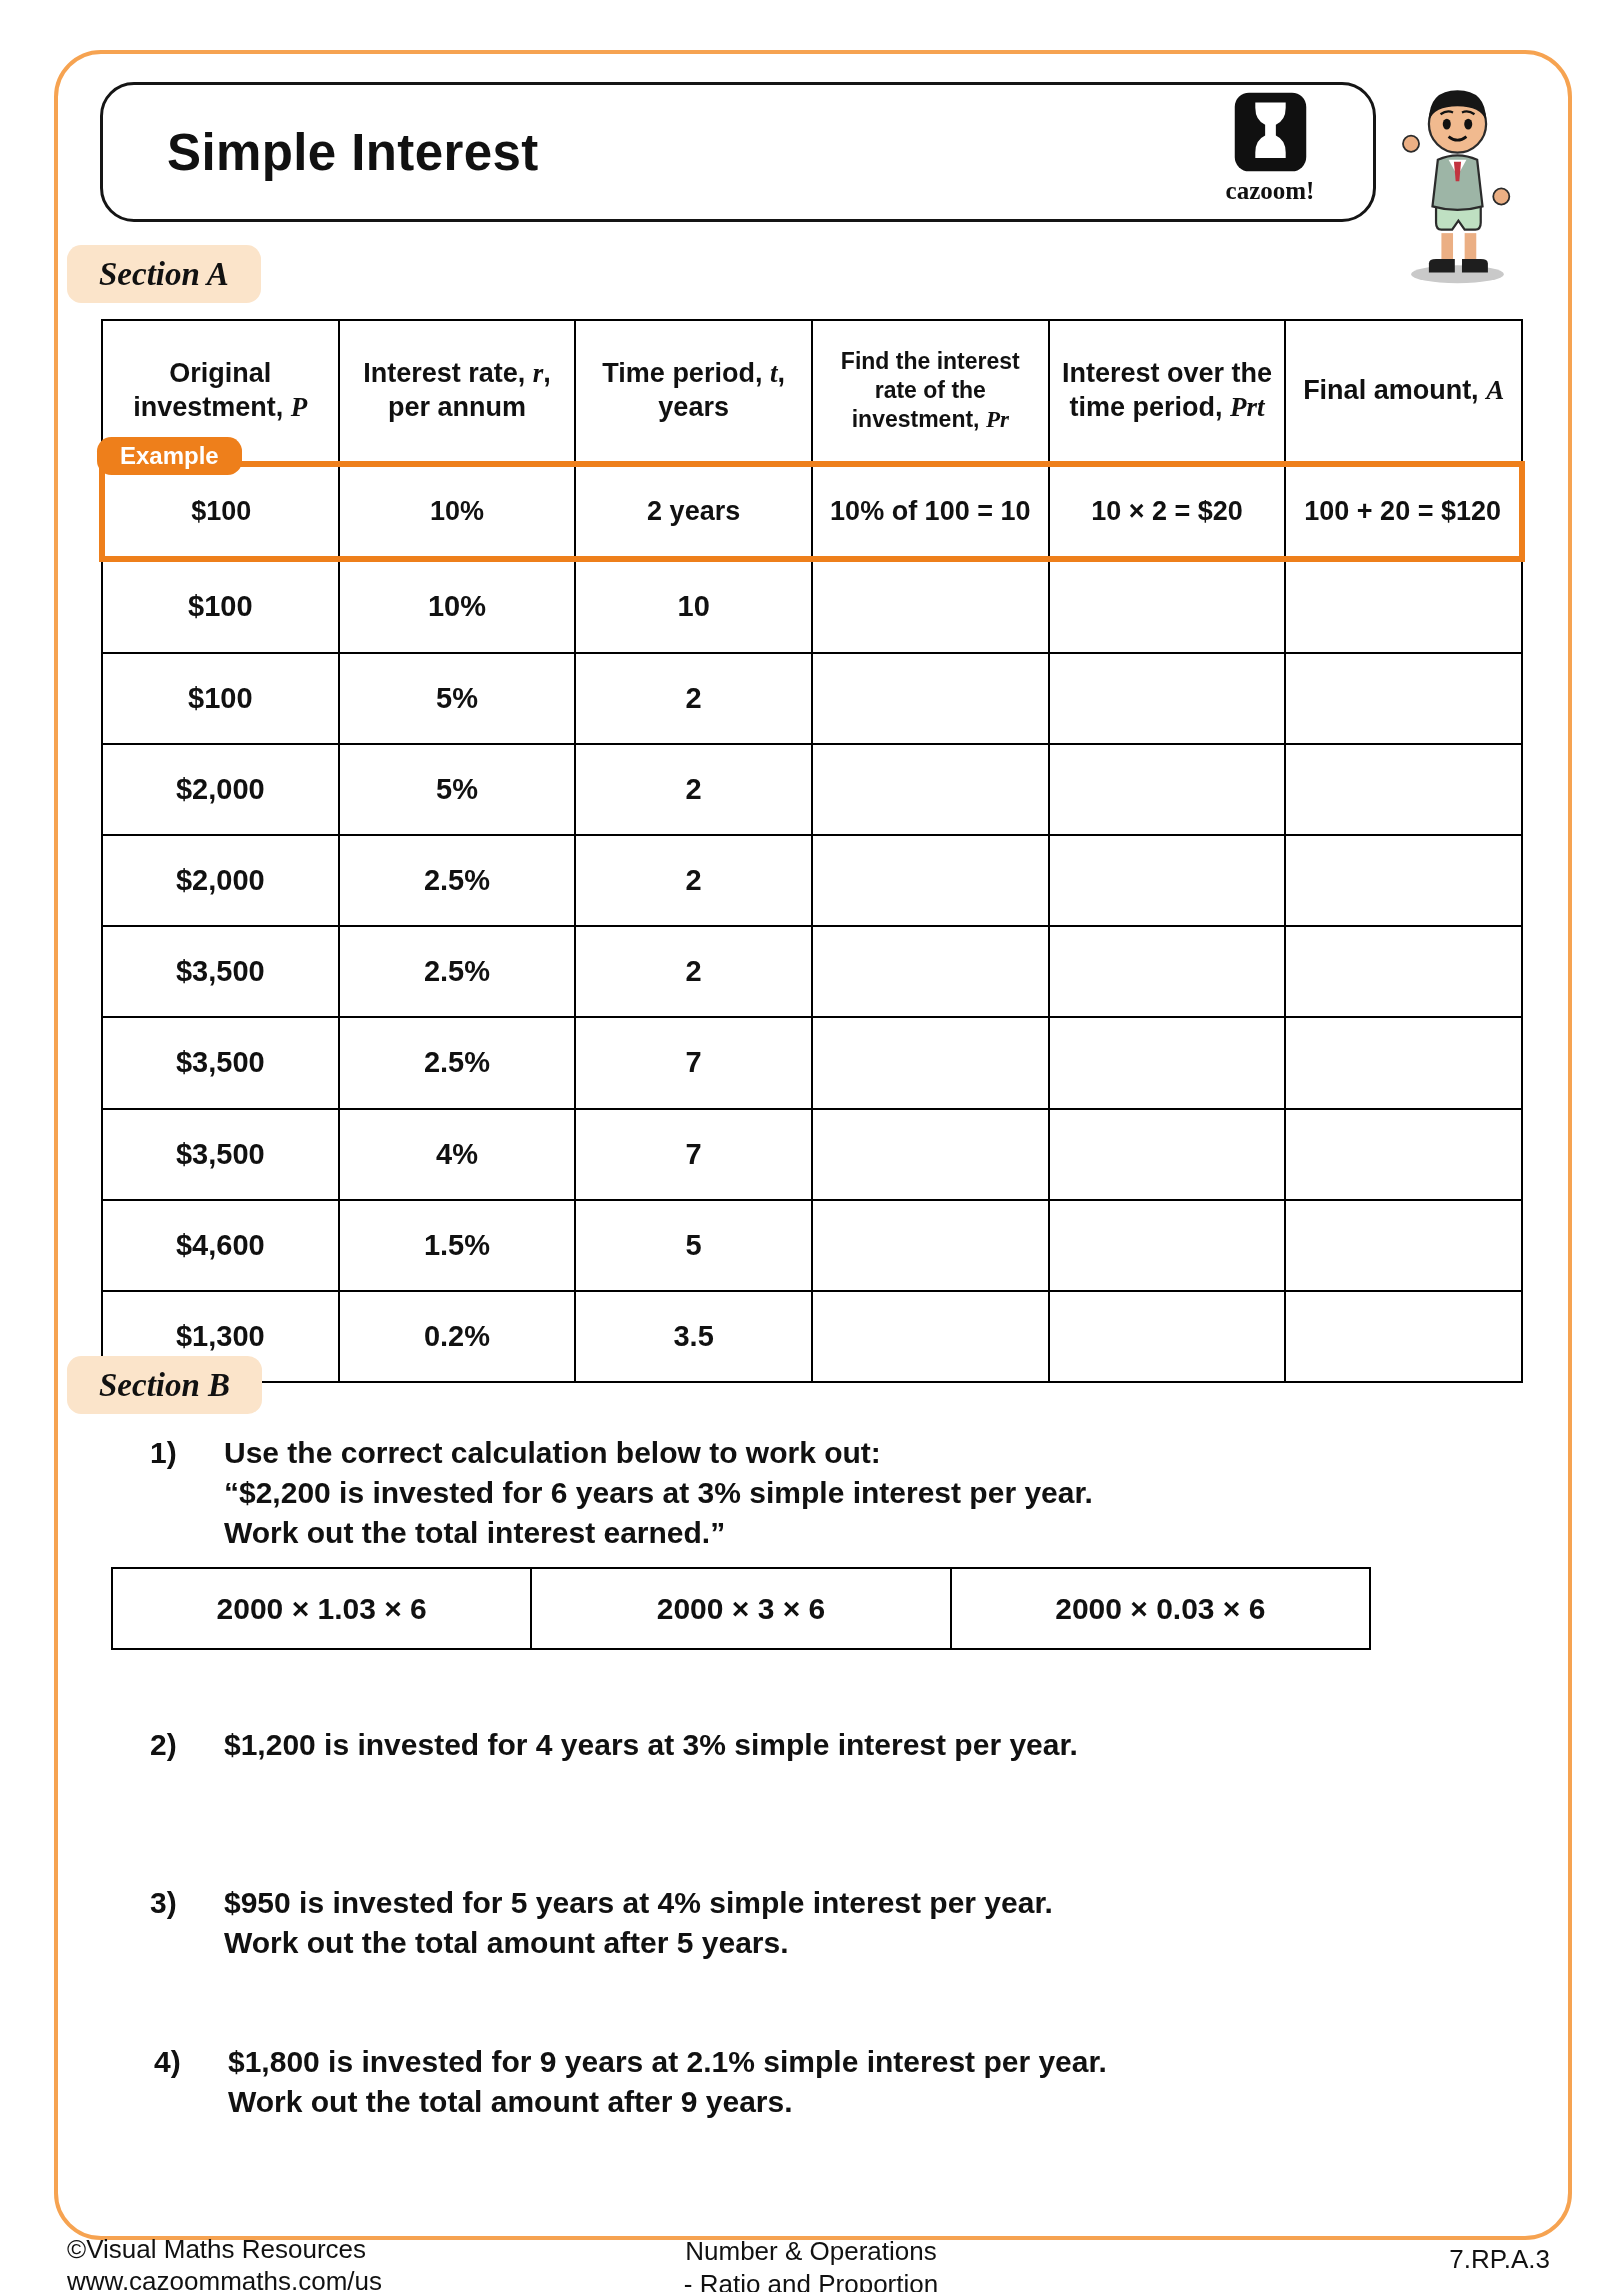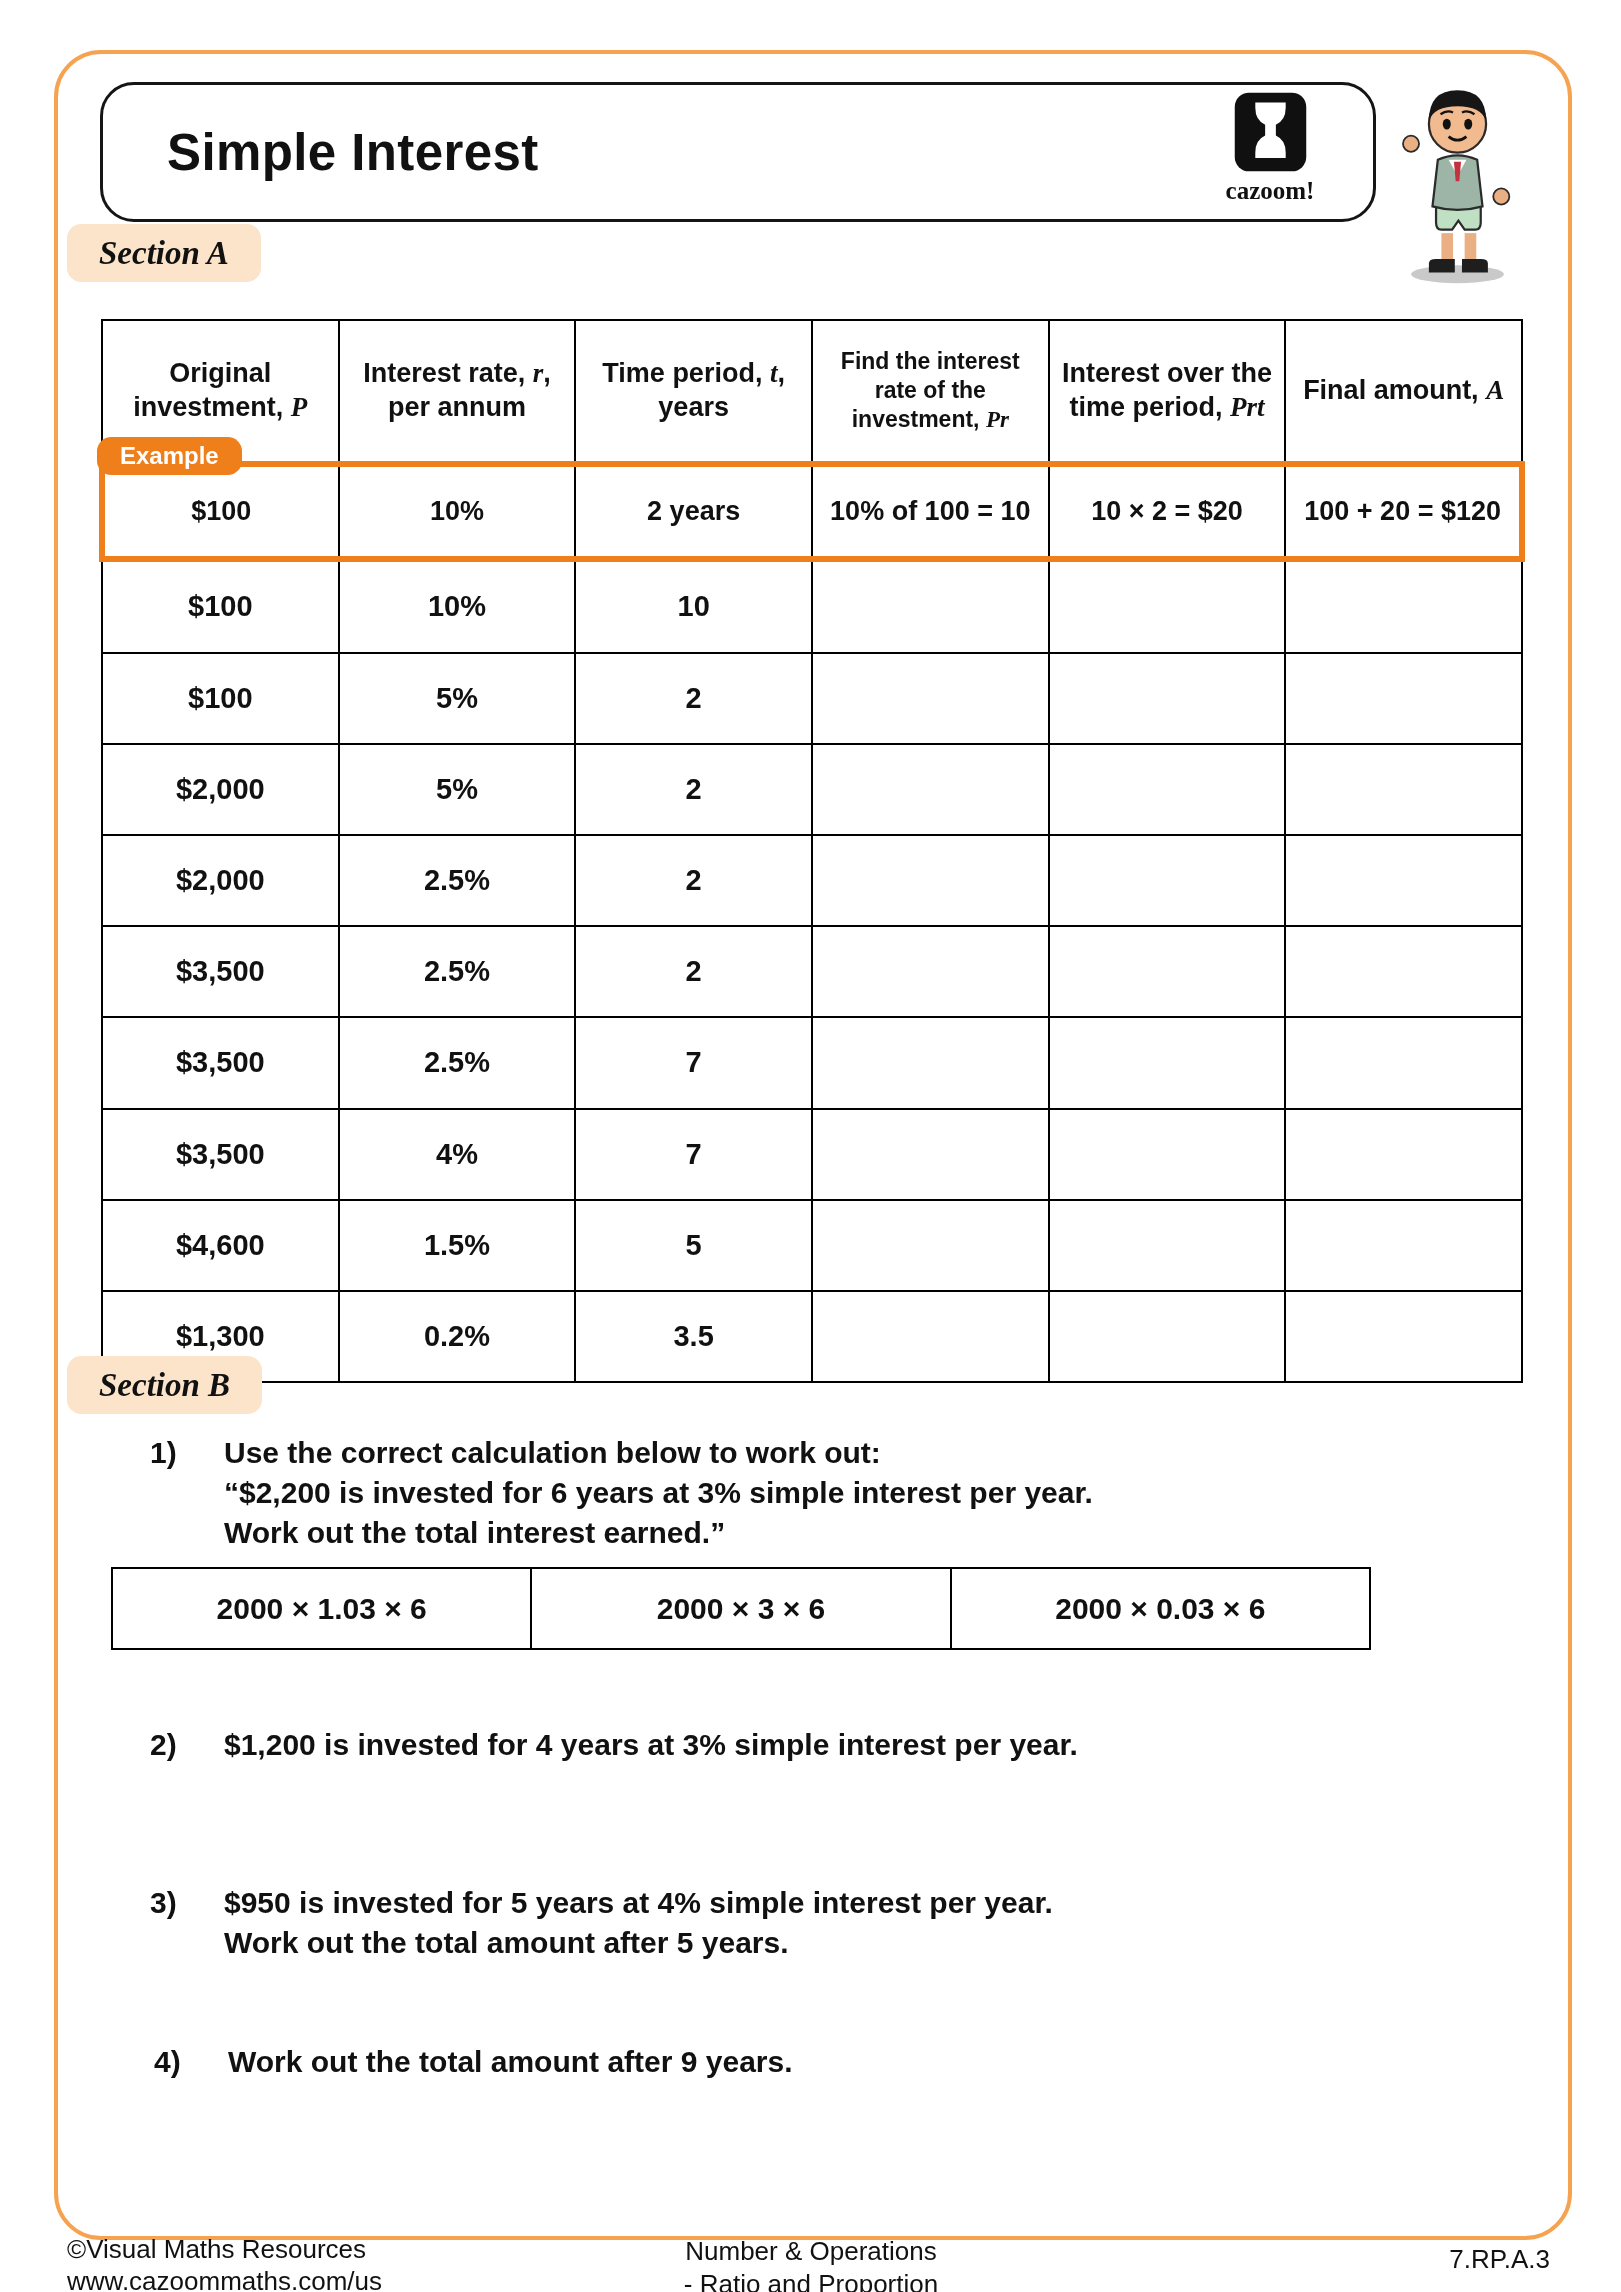--- a/index.html
+++ b/index.html
@@ -19,21 +19,21 @@
   }
   .page-title{font-size:51px;font-weight:bold;margin-left:64px;letter-spacing:0.4px;}
   .logo{position:absolute;left:1220px;top:90px;width:100px;text-align:center;}
   .logo-caption{font-family:"Liberation Serif",serif;font-weight:bold;font-size:25px;margin-top:0;}
   .boy{position:absolute;left:1386px;top:72px;}
   
   .section-label{
     position:absolute;background:#FBE4CA;border-radius:14.3px;padding:10.7px 32px;
     font-family:"Liberation Serif",serif;font-style:italic;font-weight:bold;font-size:33px;color:#111;
   }
-  #sectionA{left:67px;top:224px;}
+  #sectionA{left:67px;top:245px;}
   #sectionB{left:67px;top:1356px;}
   
   .main-table{
     position:absolute;left:99px;top:319px;width:1426px;
     border-collapse:collapse;table-layout:fixed;
   }
   .main-table th,.main-table td{
     border:2.7px solid #000;text-align:center;vertical-align:middle;
     font-weight:bold;padding:3.6px 9px;overflow:hidden;
   }
@@ -241,20 +241,21 @@
     <div class="qnum">3)</div>
     <div class="qtext">
       <div>$950 is invested for 5 years at 4% simple interest per year.</div>
       <div>Work out the total amount after 5 years.</div>
     </div>
   </div>
 
   <div class="question" id="q4">
     <div class="qnum">4)</div>
     <div class="qtext">
+      <div>$1,800 is invested for 9 years at 2.1% simple interest per year.</div>
       <div>Work out the total amount after 9 years.</div>
     </div>
   </div>
 
   <div class="footer-left">
     <div>©Visual Maths Resources</div>
     <div class="footer-link">www.cazoommaths.com/us</div>
   </div>
   <div class="footer-center">
     <div>Number &amp; Operations</div>

